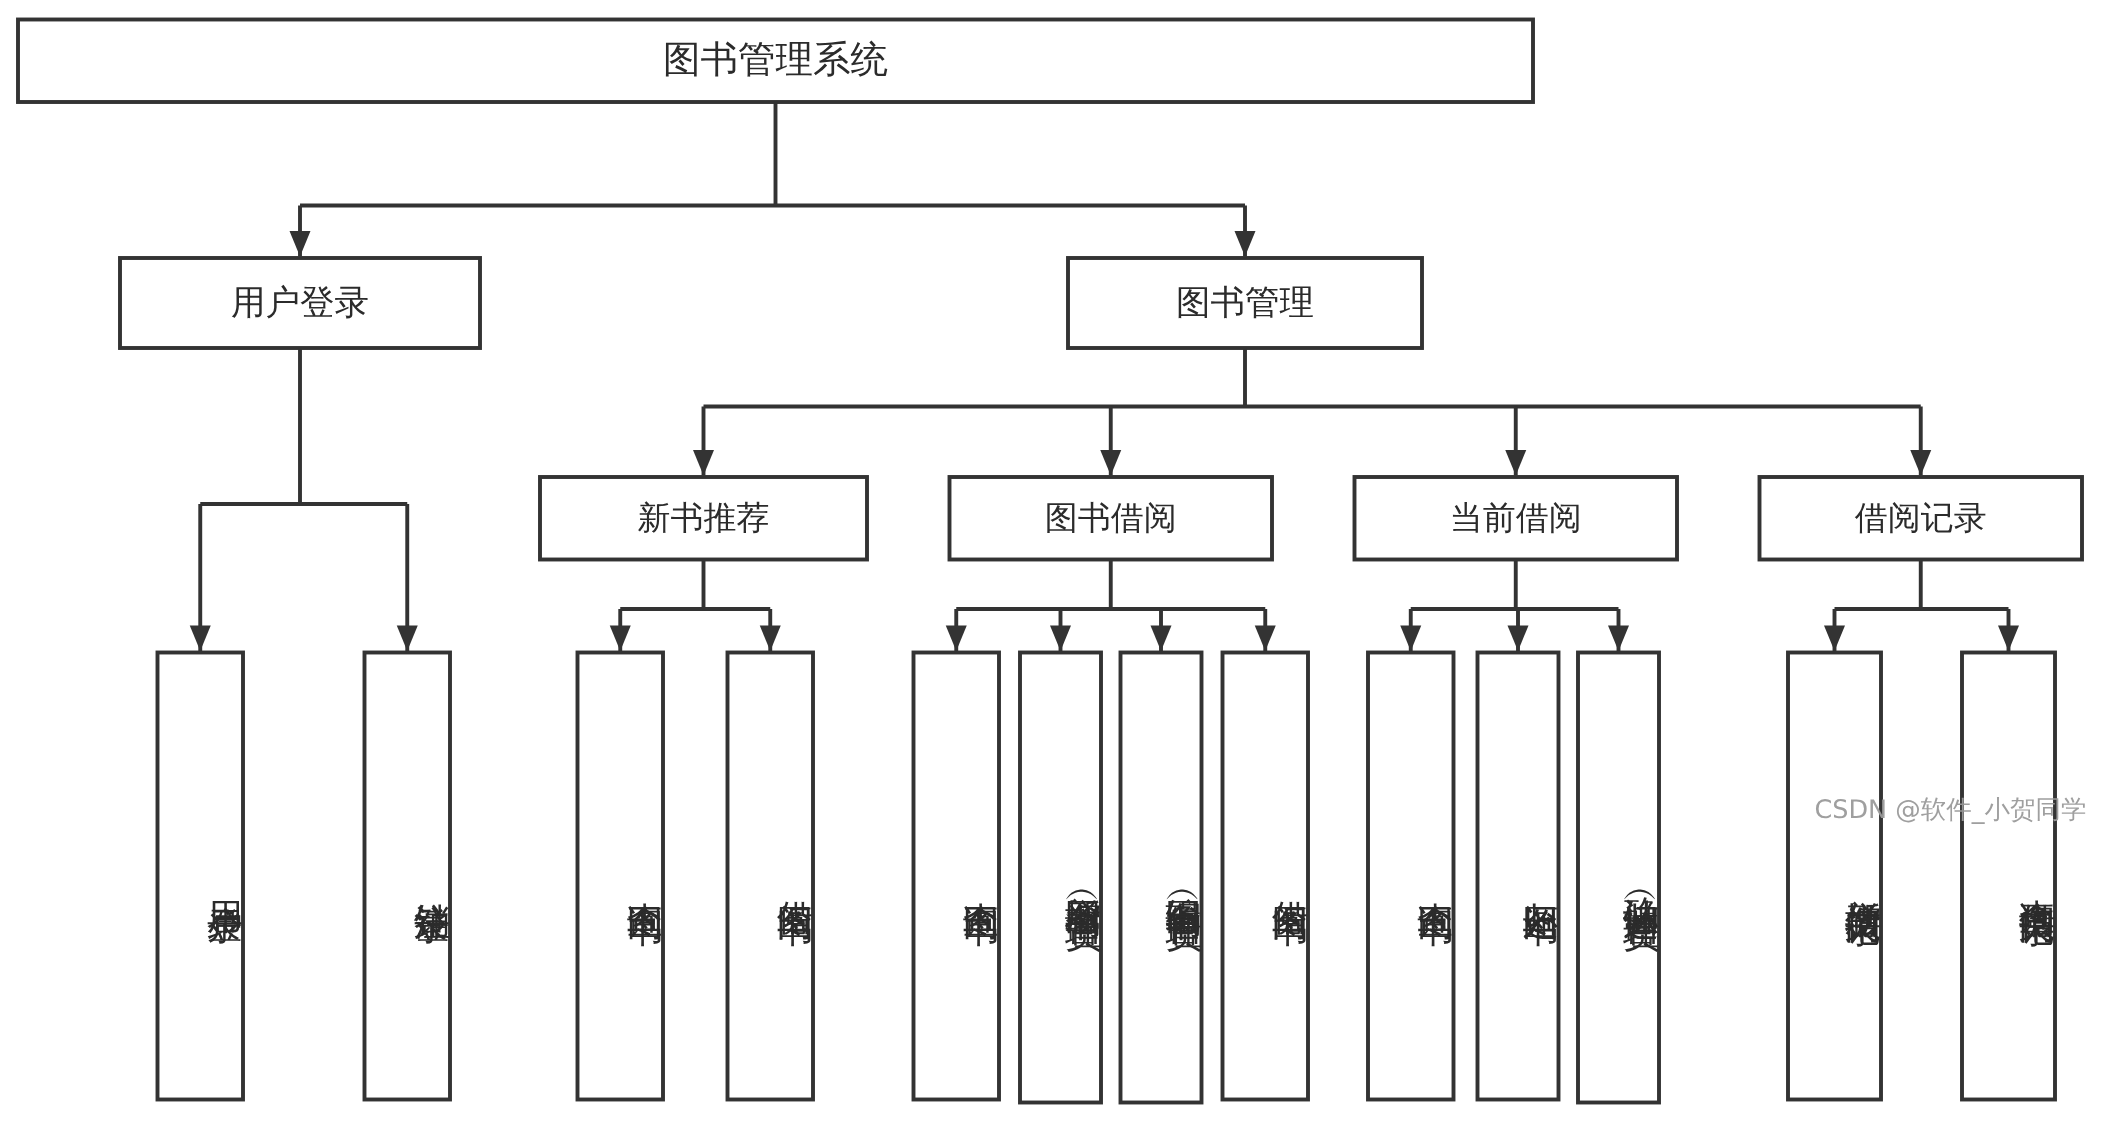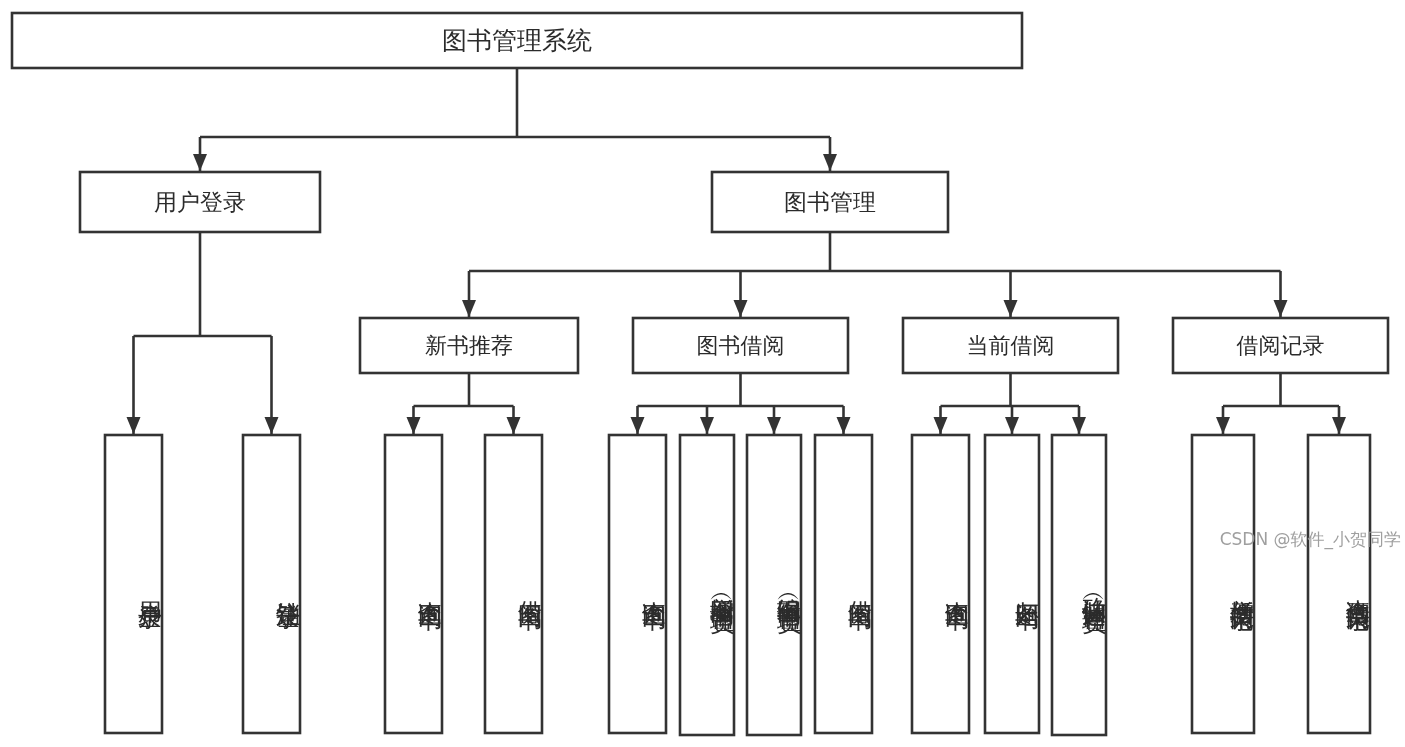--- a/index.html
+++ b/index.html
@@ -61,21 +61,21 @@
     color: #2b2b2b;
     font-family: "DejaVu Sans", "Liberation Sans", sans-serif;
     font-size: 24px;
     line-height: 1.0;
     letter-spacing: 2px;
     white-space: nowrap;
     pointer-events: none;
   }
   .watermark {
     position: absolute;
-    right: 4px;
+    right: 14px;
     bottom: 4px;
     font-family: "DejaVu Sans", "Liberation Sans", sans-serif;
     font-size: 17px;
     color: #9a9a9a;
     opacity: 0.95;
     white-space: nowrap;
   }
 </style>
 </head>
 <body>

